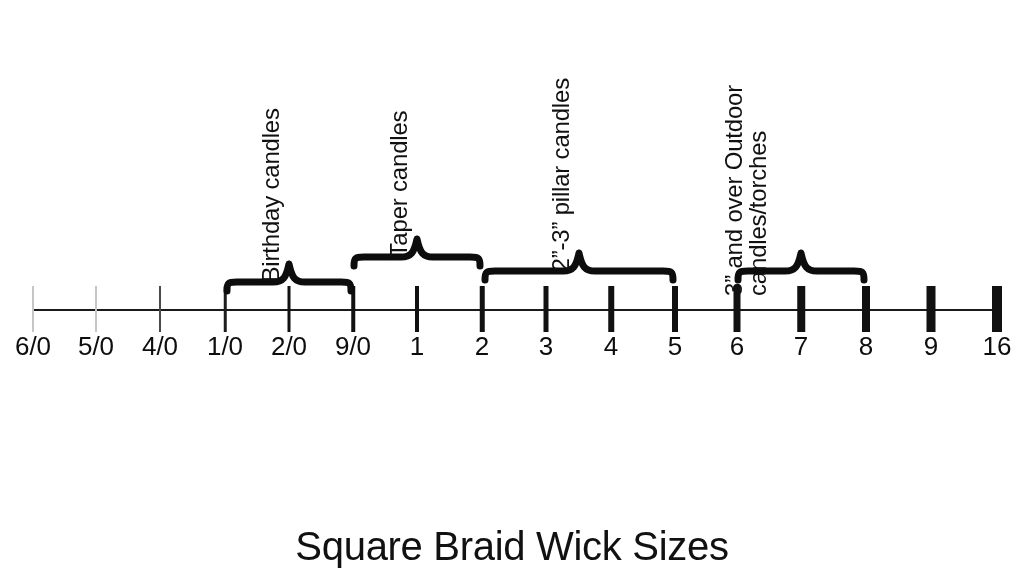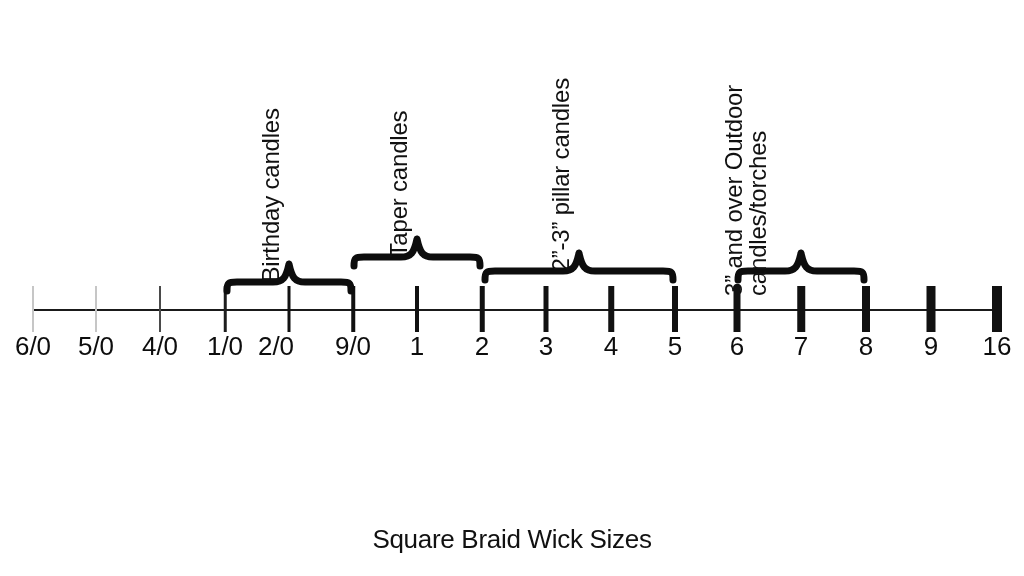--- a/index.html
+++ b/index.html
@@ -68,21 +68,21 @@
   }
 
   
   #chart-title {
     position: absolute;
     left: 0;
     right: 0;
     top: 526px;
     text-align: center;
     font-family: "Liberation Sans", sans-serif;
-    font-size: 26px;
+    font-size: 40px;
     font-weight: 400;
     color: #111111;
     letter-spacing: -0.3px;
     line-height: 1;
   }
 </style>
 </head>
 <body>
 
 <div id="stage">
@@ -106,21 +106,21 @@
       <div class="tick" style="left: 866px; top: 286px; width: 8px; height: 46px; background: rgb(17, 17, 17);"></div>
       <div class="tick" style="left: 931px; top: 286px; width: 9px; height: 46px; background: rgb(17, 17, 17);"></div>
       <div class="tick" style="left: 997px; top: 286px; width: 10px; height: 46px; background: rgb(17, 17, 17);"></div>
     </div>
 
   <div id="tick-labels-layer">
       <div class="tick-label" style="left: 33px;">6/0</div>
       <div class="tick-label" style="left: 96px;">5/0</div>
       <div class="tick-label" style="left: 160px;">4/0</div>
       <div class="tick-label" style="left: 225px;">1/0</div>
-      <div class="tick-label" style="left: 276px;">2/0</div>
+      <div class="tick-label" style="left: 289px;">2/0</div>
       <div class="tick-label" style="left: 353px;">9/0</div>
       <div class="tick-label" style="left: 417px;">1</div>
       <div class="tick-label" style="left: 482px;">2</div>
       <div class="tick-label" style="left: 546px;">3</div>
       <div class="tick-label" style="left: 611px;">4</div>
       <div class="tick-label" style="left: 675px;">5</div>
       <div class="tick-label" style="left: 737px;">6</div>
       <div class="tick-label" style="left: 801px;">7</div>
       <div class="tick-label" style="left: 866px;">8</div>
       <div class="tick-label" style="left: 931px;">9</div>

